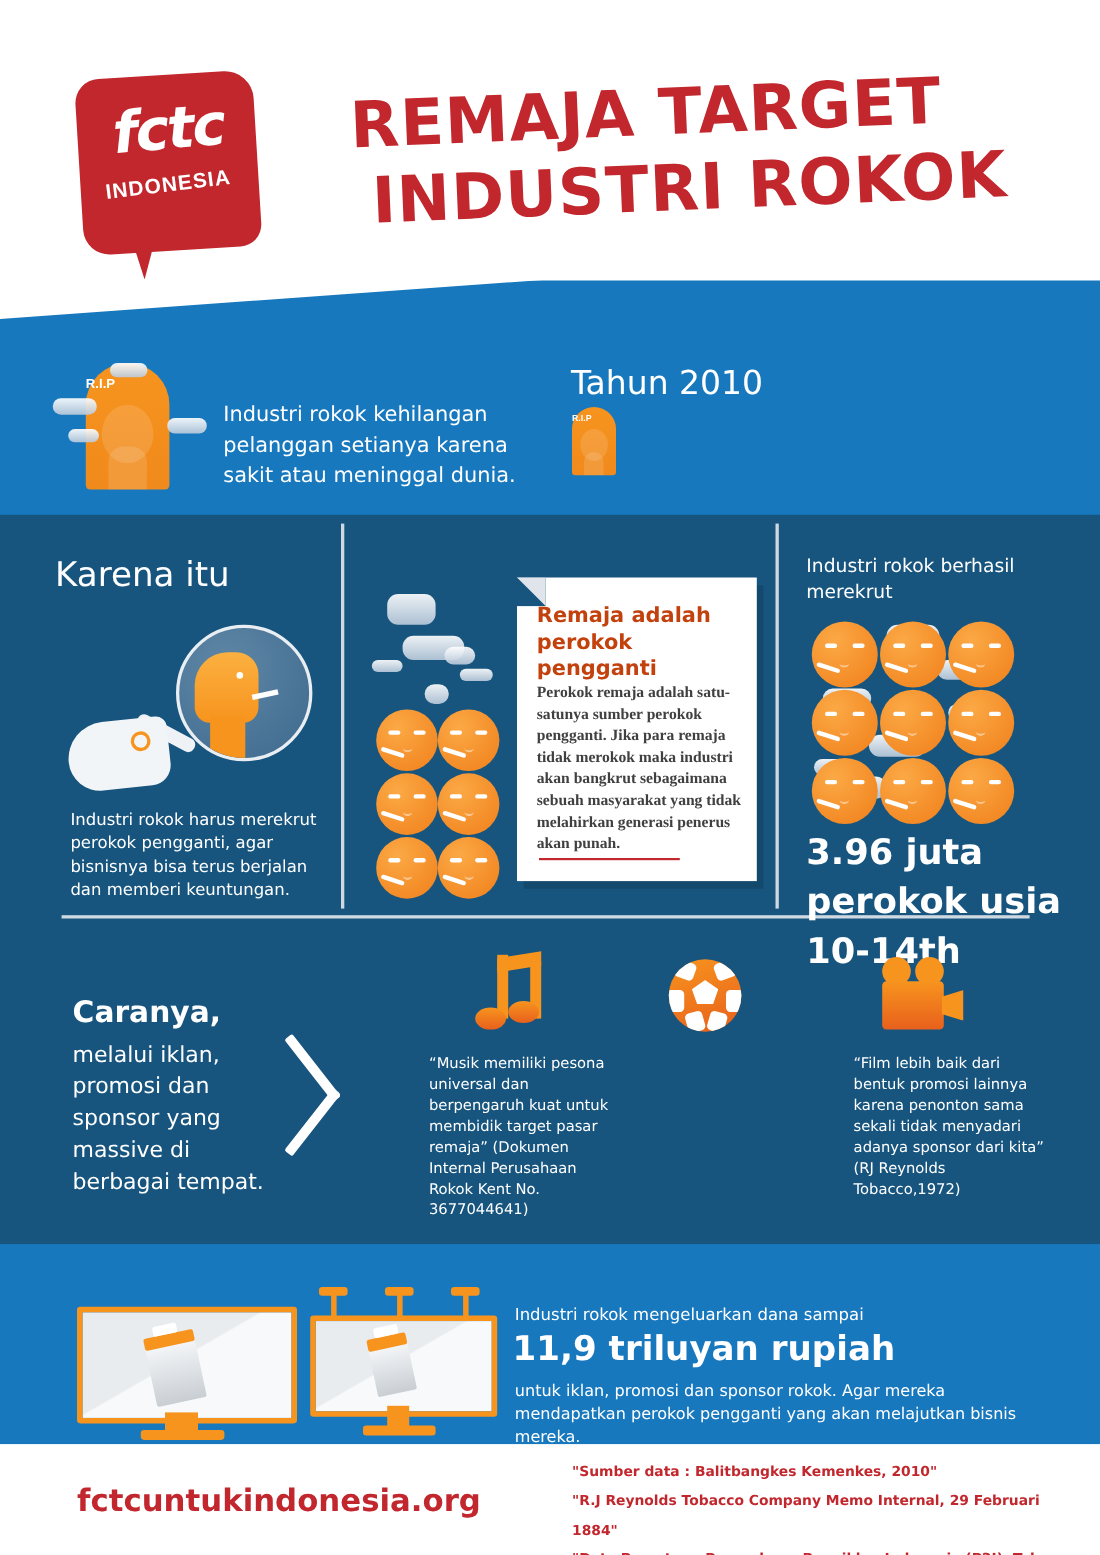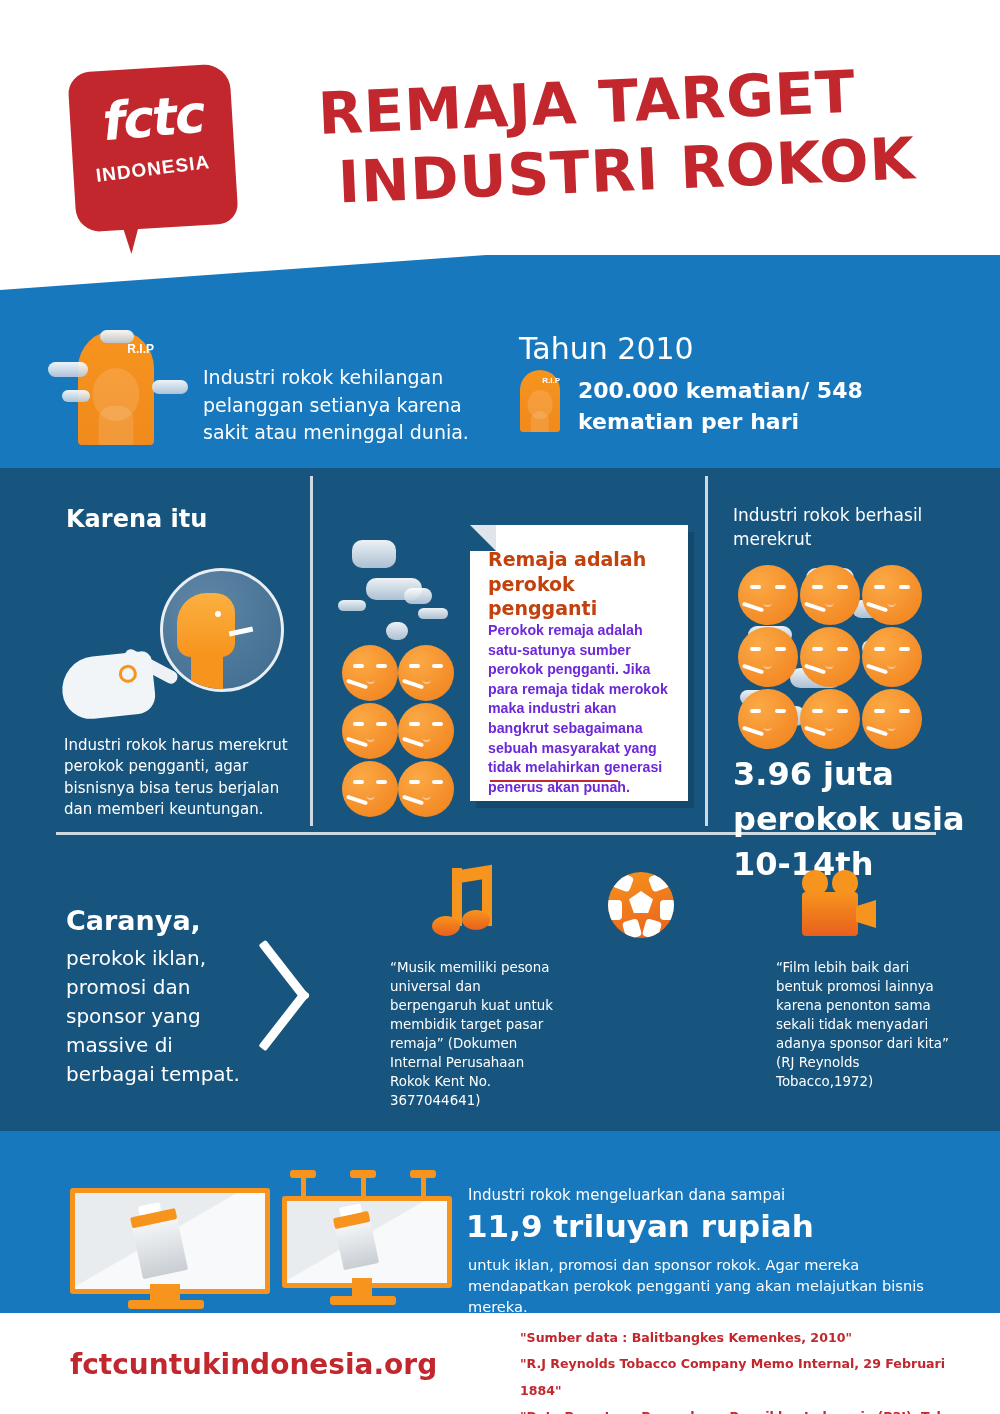--- a/index.html
+++ b/index.html
@@ -42,37 +42,37 @@
            font-family:"DejaVu Sans",sans-serif;font-size:19px;line-height:1.45;}
   .s1-year{position:absolute;left:519px;top:331px;color:#fff;
            font-family:"DejaVu Sans",sans-serif;font-size:30px;font-weight:normal;}
   .s1-stat{position:absolute;left:578px;top:375px;width:340px;color:#fff;
            font-family:"DejaVu Sans",sans-serif;font-size:22px;line-height:1.42;font-weight:bold;}
 
   
   .grave{position:relative;background:linear-gradient(#F7941E,#F08A1C);}
   .grave-big{position:absolute;left:78px;top:330px;width:76px;height:115px;border-radius:38px 38px 4px 4px;}
   .grave-sm{position:absolute;left:520px;top:370px;width:40px;height:62px;border-radius:20px 20px 3px 3px;}
-  .grave .rip{position:absolute;left:0;top:10%;width:100%;text-align:right;color:#fff;font-weight:bold;}
+  .grave .rip{position:absolute;left:0;top:10%;width:100%;text-align:left;color:#fff;font-weight:bold;}
   .grave-big .rip{font-size:12px;}
   .grave-sm .rip{font-size:8px;}
   .grave .head{position:absolute;left:50%;top:33%;width:62%;height:46%;transform:translateX(-50%);
                border-radius:50%;background:rgba(255,255,255,.13);}
   .grave .body{position:absolute;left:50%;top:66%;width:46%;height:34%;transform:translateX(-50%);
                border-radius:14px 14px 0 0;background:rgba(255,255,255,.13);}
   .puff{position:absolute;background:linear-gradient(#ffffff,#b9c9da);border-radius:10px;opacity:.92;}
 
   
   .vdiv{position:absolute;width:3px;background:#cfd9e1;top:476px;height:350px;}
   .vdiv.a{left:310px;} .vdiv.b{left:705px;}
   .hdiv{position:absolute;left:56px;top:832px;width:880px;height:3px;background:#cfd9e1;}
 
   
-  .karena{position:absolute;left:66px;top:505px;color:#fff;
-          font-family:"DejaVu Sans",sans-serif;font-size:24px;font-weight:bold;}
+  .karena{position:absolute;left:50px;top:505px;color:#fff;
+          font-family:"DejaVu Sans",sans-serif;font-size:31px;font-weight:normal;}
   .s2-left-text{position:absolute;left:64px;top:735px;width:240px;color:#fff;
                 font-family:"DejaVu Sans",sans-serif;font-size:15px;line-height:1.42;}
   .magnifier{position:absolute;left:160px;top:568px;width:118px;height:118px;border-radius:50%;
              background:radial-gradient(circle at 35% 30%,#5f86a6,#3d6a8e);
              border:3px solid #e9eef3;overflow:hidden;}
   .mg-head{position:absolute;left:14px;top:22px;width:58px;height:64px;border-radius:30px 20px 14px 14px;
            background:linear-gradient(#FBB040,#F7941E);}
   .mg-neck{position:absolute;left:28px;top:80px;width:32px;height:38px;background:#F7941E;}
   .mg-cig{position:absolute;left:66px;top:58px;width:24px;height:5px;background:#fff;transform:rotate(-12deg);}
   .mg-eye{position:absolute;left:52px;top:40px;width:6px;height:6px;background:#fff;border-radius:50%;}
@@ -91,22 +91,22 @@
              border-radius:2px;transform:rotate(18deg);}
   .face .mouth{position:absolute;left:42%;top:58%;width:9px;height:5px;
                border-bottom:2px solid rgba(255,255,255,.45);border-radius:0 0 6px 6px;}
 
   .note{position:absolute;left:470px;top:525px;width:218px;height:276px;background:#fff;
         box-shadow:6px 7px 0 rgba(0,0,0,.14);}
   .note:before{content:"";position:absolute;left:0;top:0;border-width:0 26px 26px 0;
                border-style:solid;border-color:#17557F #dfe5ea;}
   .note-title{position:absolute;left:18px;top:22px;width:184px;color:#c2410c;
               font-family:"DejaVu Sans",sans-serif;font-size:19px;font-weight:bold;line-height:1.3;}
-  .note-body{position:absolute;left:18px;top:96px;width:186px;color:#6d28d9;
-             font-family:Liberation Sans, sans-serif;font-size:14.2px;font-weight:bold;line-height:1.38;}
+  .note-body{position:absolute;left:18px;top:96px;width:186px;color:#404040;
+             font-family:Liberation Serif, serif;font-size:14.2px;font-weight:bold;line-height:1.38;}
   .note-rule{position:absolute;left:20px;top:255px;width:128px;height:2px;background:#C1272D;}
 
   
   .s2-right-title{position:absolute;left:733px;top:503px;width:240px;color:#fff;
                   font-family:"DejaVu Sans",sans-serif;font-size:17px;line-height:1.42;}
   .s2-right-stat{position:absolute;left:733px;top:752px;width:250px;color:#fff;
                  font-family:"DejaVu Sans",sans-serif;font-size:32px;line-height:1.4;font-weight:bold;}
 
   
   .caranya-h{position:absolute;left:66px;top:905px;color:#fff;
@@ -217,21 +217,20 @@
   <div class="puff" style="left:100px;top:330px;width:34px;height:13px;"></div>
 
   <div class="s1-text">Industri rokok kehilangan pelanggan setianya karena sakit atau meninggal dunia.</div>
   <div class="s1-year">Tahun 2010</div>
 
   <div class="grave grave-sm">
     <div class="rip">R.I.P</div>
     <div class="head"></div>
     <div class="body"></div>
   </div>
-  <div class="s1-stat">200.000 kematian/ 548 kematian per hari</div>
 
   <div class="vdiv a"></div>
   <div class="vdiv b"></div>
   <div class="hdiv"></div>
 
   <div class="karena">Karena itu</div>
   <div class="magnifier">
     <div class="mg-head"></div>
     <div class="mg-neck"></div>
     <div class="mg-eye"></div>
@@ -355,21 +354,21 @@
       <div class="face" style="left: 862px; top: 689px; width: 60px; height: 60px;">
         <span class="eye l"></span>
         <span class="eye r"></span>
         <span class="mouth"></span>
         <span class="cig"></span>
       </div>
     </div>
   <div class="s2-right-stat">3.96 juta perokok usia 10-14th</div>
 
   <div class="caranya-h">Caranya,</div>
-  <div class="caranya-b">perokok iklan, promosi dan sponsor yang massive di berbagai tempat.</div>
+  <div class="caranya-b">melalui iklan, promosi dan sponsor yang massive di berbagai tempat.</div>
   <div class="chevron">
       <i class="up"></i>
       <i class="dn"></i>
     </div>
 
   <div class="icon-music">
     <span class="beam"></span>
       <span class="bar"></span>
       <span class="bar2"></span>
     <span class="n1"></span>

